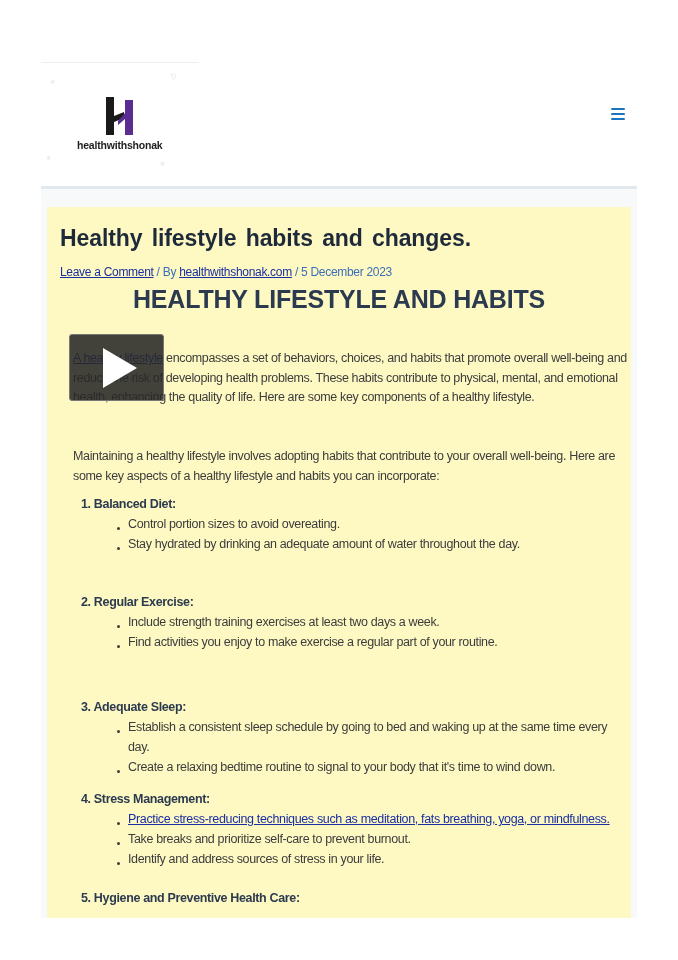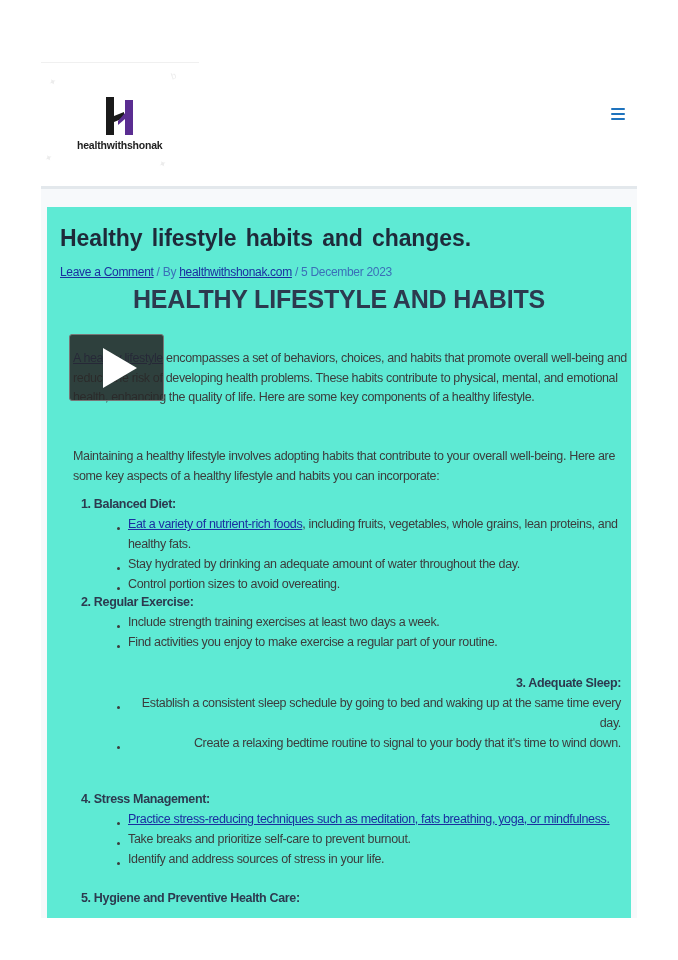--- a/index.html
+++ b/index.html
@@ -42,21 +42,21 @@
       position: absolute; left: 41px; top: 186px; width: 596px; height: 3px;
       background: #e3e8ec;
     }
     
     .content-wrap {
       position: absolute; left: 41px; top: 189px; width: 596px; height: 729px;
       background: #f7f9fb;
     }
     .article {
       position: absolute; left: 6px; top: 18px; width: 584px; height: 711px;
-      background: #5eead4;
+      background: #fef9c3;
     }
     .post-title {
       position: absolute; left: 13px; top: 18px; margin: 0;
       font-size: 23px; font-weight: bold; color: #1e2a3a; word-spacing: 3px;
       letter-spacing: -0.1px;
     }
     .post-meta {
       position: absolute; left: 13px; top: 58px;
       font-size: 12px; color: #3a6fb8; letter-spacing: -0.3px;
     }
@@ -102,21 +102,21 @@
     .habit-items li {
       position: relative; line-height: 20px; margin-bottom: 0;
     }
     .habit-items li::before {
       content: ""; position: absolute; left: -11px; top: 13px;
       width: 3px; height: 3px; border-radius: 50%; background: #3c3c3c;
     }
     .habit-items a { color: #1a2fa0; text-decoration: underline; }
     .g1 { position: absolute; top: 0; }
     .g2 { position: absolute; top: 98px; }
-    .g3 { position: absolute; top: 179px; text-align: right; }
+    .g3 { position: absolute; top: 203px; }
     .g4 { position: absolute; top: 295px; }
     .g5 { position: absolute; top: 394px; }
   </style>
 </head>
 <body>
 
 <header class="site-header">
   <a class="logo-box">
     <span class="logo-watermark" style="left:8px;top:14px;">✦</span>
     <span class="logo-watermark" style="left:130px;top:8px;">b</span>
@@ -159,23 +159,22 @@
       <div class="play-triangle"></div>
     </div>
 
     <p class="para p2">Maintaining a healthy lifestyle involves adopting habits that contribute to your overall well-being. Here are some key aspects of a healthy lifestyle and habits you can incorporate:</p>
 
     <div class="habits">
 
       <div class="habit-group g1">
         <div class="habit-title">1. Balanced Diet:</div>
         <ul class="habit-items">
-          <li><a>Eat a variety of nutrient-rich foods</a><span>, including fruits, vegetables, whole grains, lean proteins, and healthy fats.</span></li>
+          <li>Control portion sizes to avoid overeating.</li>
           <li>Stay hydrated by drinking an adequate amount of water throughout the day.</li>
-          <li>Control portion sizes to avoid overeating.</li>
         </ul>
       </div>
 
       <div class="habit-group g2">
         <div class="habit-title">2. Regular Exercise:</div>
         <ul class="habit-items">
           <li>Include strength training exercises at least two days a week.</li>
           <li>Find activities you enjoy to make exercise a regular part of your routine.</li>
         </ul>
       </div>

